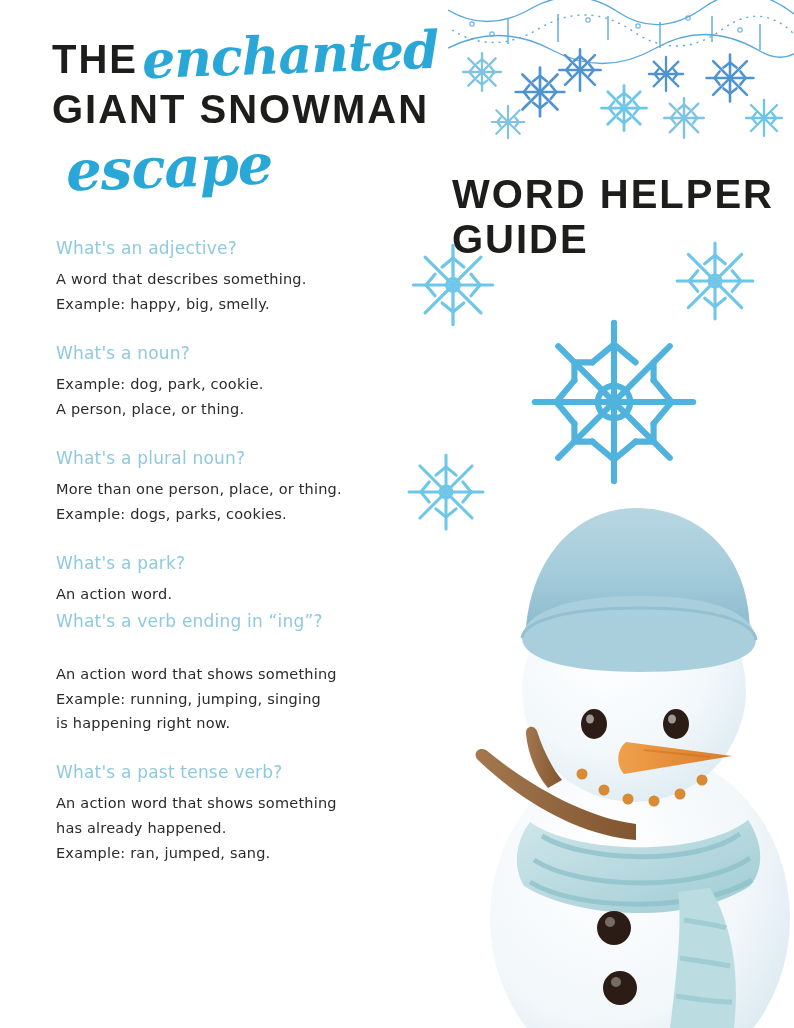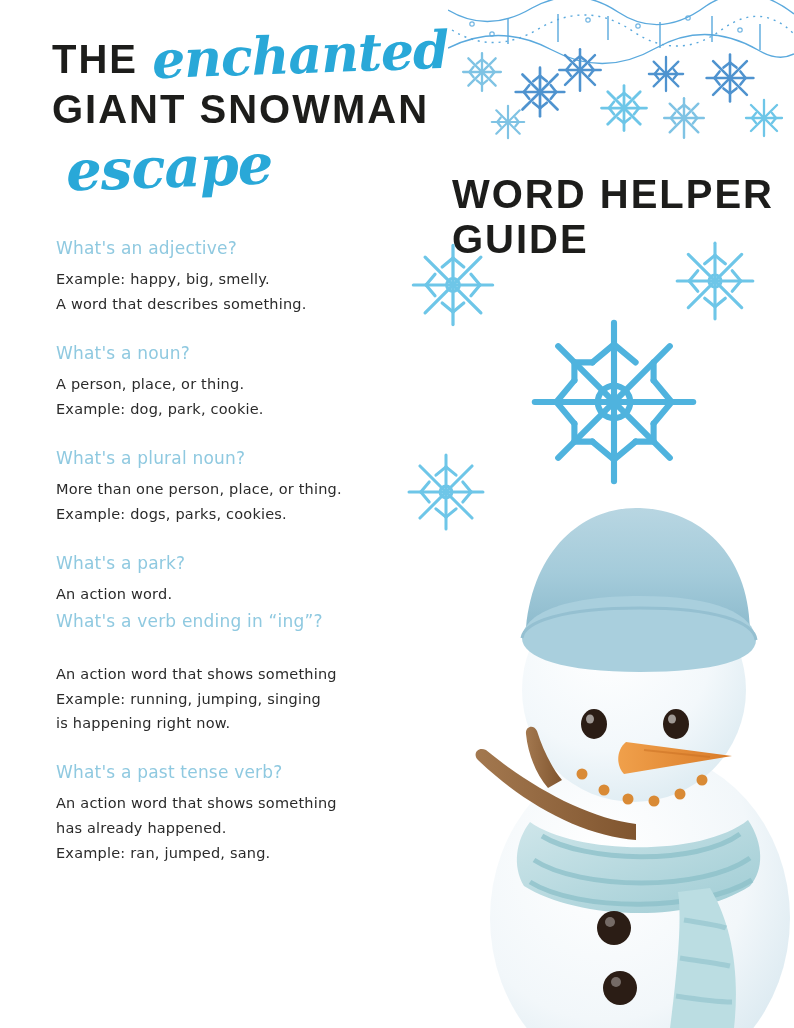--- a/index.html
+++ b/index.html
@@ -18,21 +18,21 @@
   
   #title-block {
     position: absolute;
     left: 52px;
     top: 24px;
     width: 420px;
   }
   .title-line1 {
     display: flex;
     align-items: baseline;
-    gap: 14px;
+    gap: 4px;
   }
   .title-the {
     font-family: "Liberation Sans", sans-serif;
     font-weight: bold;
     font-size: 40px;
     letter-spacing: 2px;
     color: #1d1d1b;
   }
   .title-script-1 {
     font-family: "DejaVu Serif", serif;
@@ -117,28 +117,28 @@
   <div class="title-line2">GIANT SNOWMAN</div>
   <div class="title-script-2">escape</div>
 </div>
 
 <div id="subtitle">WORD HELPER GUIDE</div>
 
 <div id="definitions">
 
   <div class="def-block">
     <div class="def-q">What's an adjective?</div>
+    <div class="def-line">A word that describes something.</div>
     <div class="def-line">Example: happy, big, smelly.</div>
-    <div class="def-line">A word that describes something.</div>
   </div>
 
   <div class="def-block">
     <div class="def-q">What's a noun?</div>
+    <div class="def-line">Example: dog, park, cookie.</div>
     <div class="def-line">A person, place, or thing.</div>
-    <div class="def-line">Example: dog, park, cookie.</div>
   </div>
 
   <div class="def-block">
     <div class="def-q">What's a plural noun?</div>
     <div class="def-line">More than one person, place, or thing.</div>
     <div class="def-line">Example: dogs, parks, cookies.</div>
   </div>
 
   <div class="def-block tight">
     <div class="def-q">What's a park?</div>

